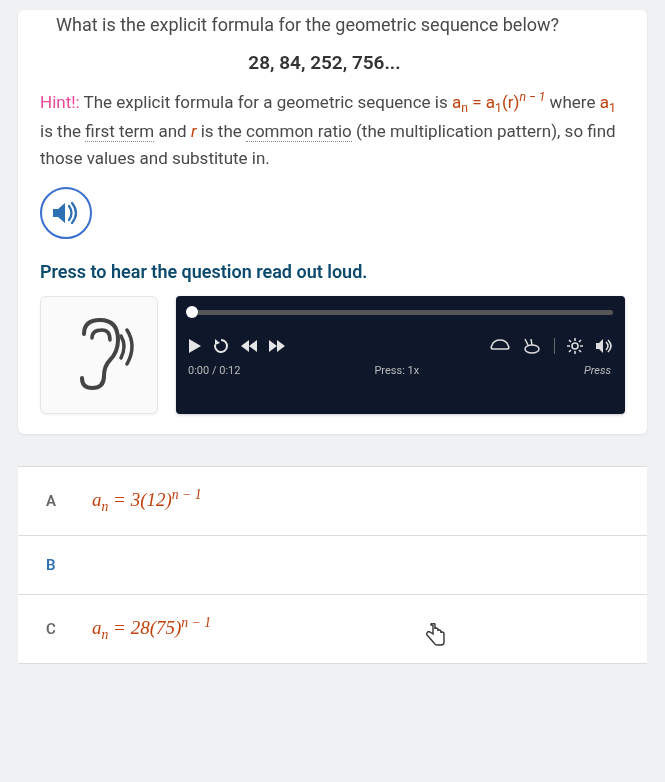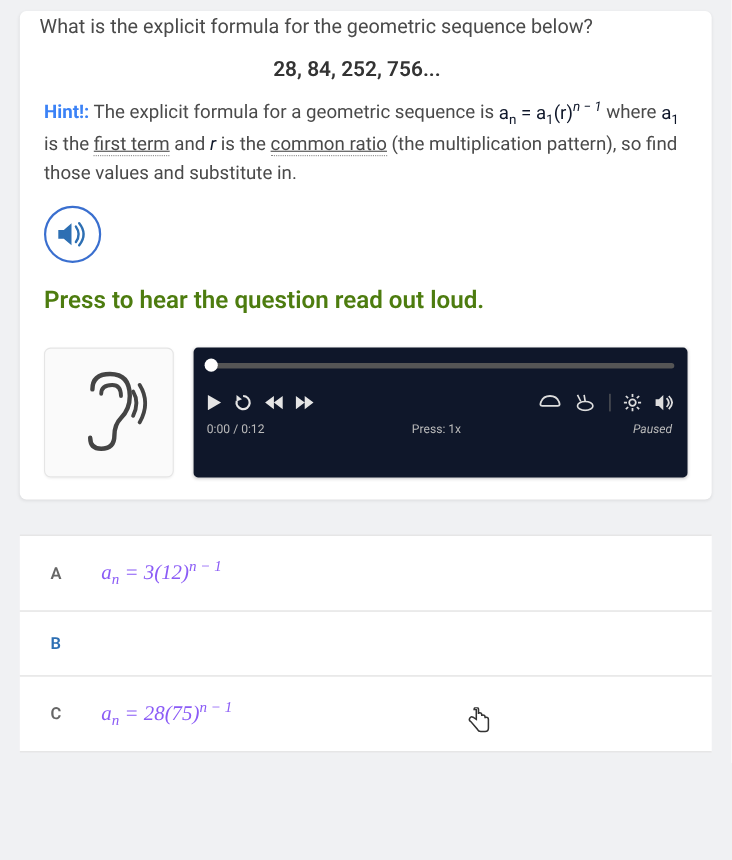--- a/index.html
+++ b/index.html
@@ -15,55 +15,55 @@
   .card {
     background: #fff;
     border-radius: 6px;
     box-shadow: 0 1px 3px rgba(0,0,0,0.08);
     padding: 0;
     position: relative;
   }
   .question-text {
     font-size: 18px;
     color: #4a4a4a;
-    padding: 2px 22px 8px 18px;
+    padding: 2px 22px 8px 38px;
     line-height: 1.4;
   }
   .sequence {
     text-align: center;
     font-size: 19px;
     font-weight: 600;
     color: #333;
     padding: 6px 16px 14px 0;
   }
   .hint {
     font-size: 17px;
     color: #4a4a4a;
     line-height: 1.55;
     padding: 0 22px 12px 22px;
   }
-  .hint-label { color: #3b82f6; font-weight: 700; }
-  .underline-dotted { border-bottom: 1px dotted #888; text-decoration: underline; }
-  .formula { color: #0f172a; }
+  .hint-label { color: #ec4899; font-weight: 400; }
+  .underline-dotted { border-bottom: 1px dotted #888; }
+  .formula { color: #c2410c; }
   .sub { font-size: 0.72em; vertical-align: sub; }
   .sup { font-size: 0.72em; vertical-align: super; font-style: italic; }
   .speaker-wrap { padding: 4px 0 0 22px; }
   .speaker-circle {
     width: 52px; height: 52px;
     border: 2px solid #3a6fcf;
     border-radius: 50%;
     display: flex; align-items: center; justify-content: center;
     background: #fff;
     cursor: pointer;
   }
   .press-label {
-    font-size: 22px;
+    font-size: 18px;
     font-weight: 600;
-    color: #4d7c0f;
-    padding: 22px 22px 30px 22px;
+    color: #0c4a6e;
+    padding: 22px 22px 14px 22px;
   }
   .audio-row {
     display: flex;
     gap: 18px;
     padding: 0 22px 20px 22px;
     align-items: stretch;
   }
   .ear-box {
     width: 118px; height: 118px;
     background: #fafafa;
@@ -142,21 +142,21 @@
   .answer:last-child { border-bottom: 1px solid #dcdcdc; }
   .answer .letter {
     font-size: 15px;
     font-weight: 600;
     color: #666;
     width: 18px;
   }
   .answer.sel .letter { color: #2d6fb3; }
   .answer .expr {
     font-size: 19px;
-    color: #8b5cf6;
+    color: #c2410c;
     font-style: italic;
     font-family: "Times New Roman", serif;
   }
   .expr .asub { font-size: 0.72em; vertical-align: sub; font-style: italic; }
   .expr .asup { font-size: 0.72em; vertical-align: super; font-style: italic; }
   .cursor-hand {
     position: absolute;
     right: 200px; bottom: 12px;
   }
 </style>
@@ -254,21 +254,21 @@
                 <path d="M1 5 h3 l4 -4 v14 l-4 -4 h-3 z" fill="#ddd"></path>
                 <path d="M11 4 q4 4 0 8" stroke="#ddd" stroke-width="1.6" fill="none"></path>
                 <path d="M13 2 q6 6 0 12" stroke="#ddd" stroke-width="1.6" fill="none"></path>
               </svg>
           </span>
         </div>
       </div>
       <div class="player-bottom">
         <span class="time">0:00 / 0:12</span>
         <span class="speed">Press: 1x</span>
-        <span class="status">Paused</span>
+        <span class="status">Press</span>
       </div>
     </div>
   </div>
 </div>
 
 <div class="answers">
   <div class="answer">
     <span class="letter">A</span>
     <span class="expr">a<span class="asub">n</span> = <span>3</span>(<span>12</span>)<span class="asup">n − 1</span></span>
   </div>

